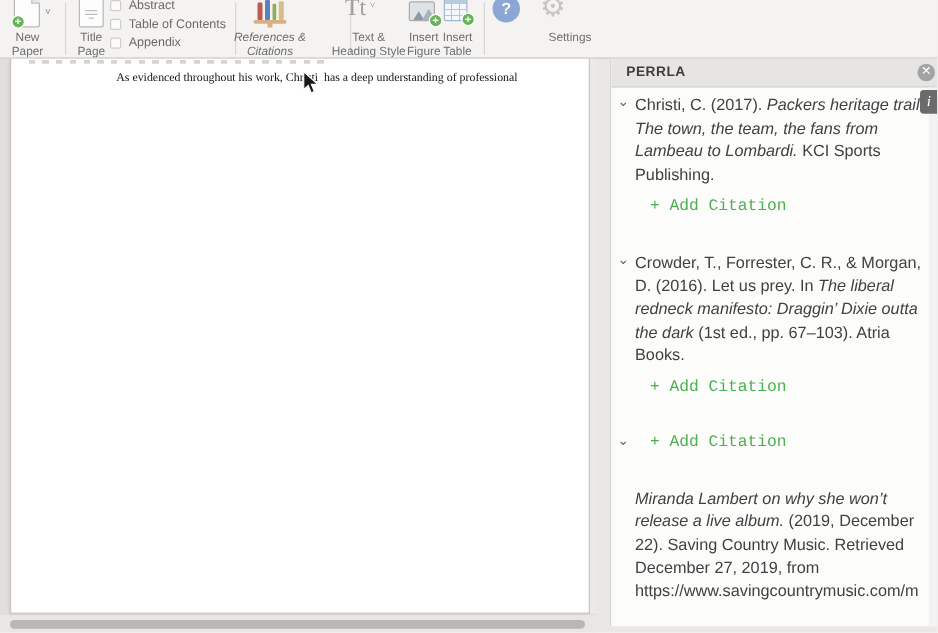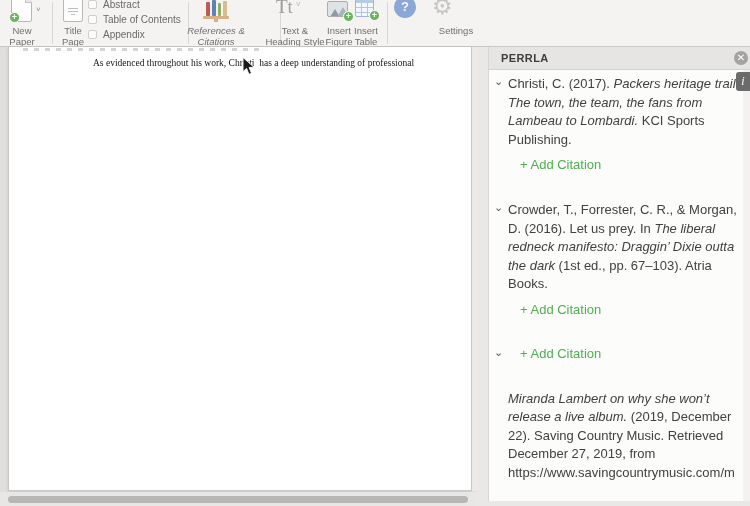--- a/index.html
+++ b/index.html
@@ -68,21 +68,21 @@
              background:#fcfcfb; border-left:1px solid #d8d6d4; overflow:hidden; }
   .sb-header { position:relative; height:23px; background:#e7e5e3; border-bottom:1px solid #d5d3d1; }
   .sb-title { position:absolute; left:12px; top:5px; font-size:11px; font-weight:bold;
               letter-spacing:.4px; color:#3d3d3d; }
   .sb-close { position:absolute; right:2px; top:4px; width:14px; height:14px; border-radius:50%;
               background:#a3a3a3; color:#ffffff; font-size:10px; line-height:13px; text-align:center; }
   .citation-list { padding:5px 14px 0 5px; }
   .citation { position:relative; margin-bottom:29px; }
   .chev { position:absolute; left:0; top:0; font-size:11px; color:#5a5a5a; }
   .cite-text { margin-left:14px; width:233px; font-size:13px; line-height:18.5px; color:#414141; }
-  .add-cite { margin:8px 0 0 26px; font-size:13px; color:#4CAF50; cursor:pointer; }
+  .add-cite { margin:8px 0 0 26px; font-size:13px; color:#4CAF50; cursor:pointer;font-family:Liberation Mono, monospace; }
   .info-tab { position:absolute; right:0; top:25px; width:14px; height:19px; background:#6b6b6b;
               border-radius:3px 0 0 3px; color:#ffffff; font-family:"Liberation Serif", serif;
               font-style:italic; font-size:12px; text-align:center; line-height:18px; }
   .sb-scroll { position:absolute; right:0; top:23px; width:7px; height:431px; background:#f3f2f1; }
 </style>
 </head>
 <body>
 
 <div class="app">
 

